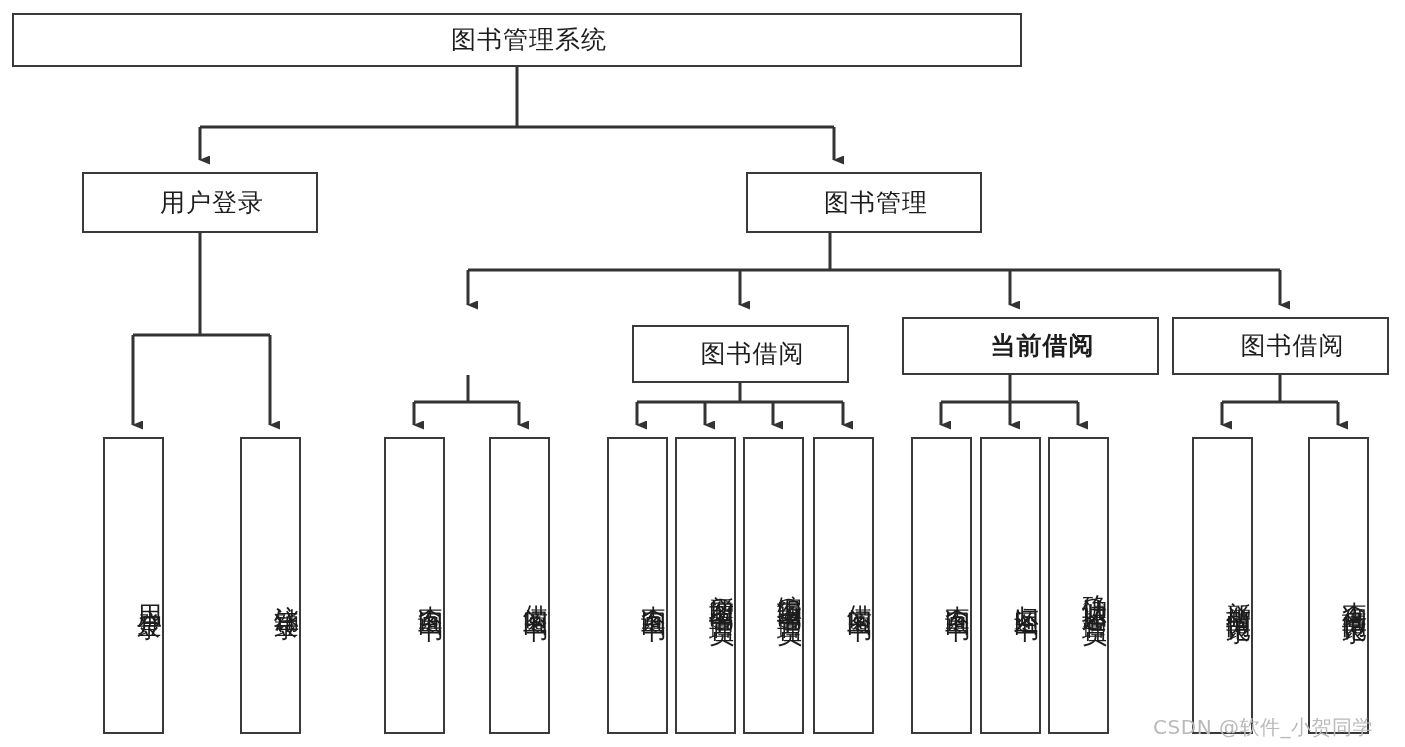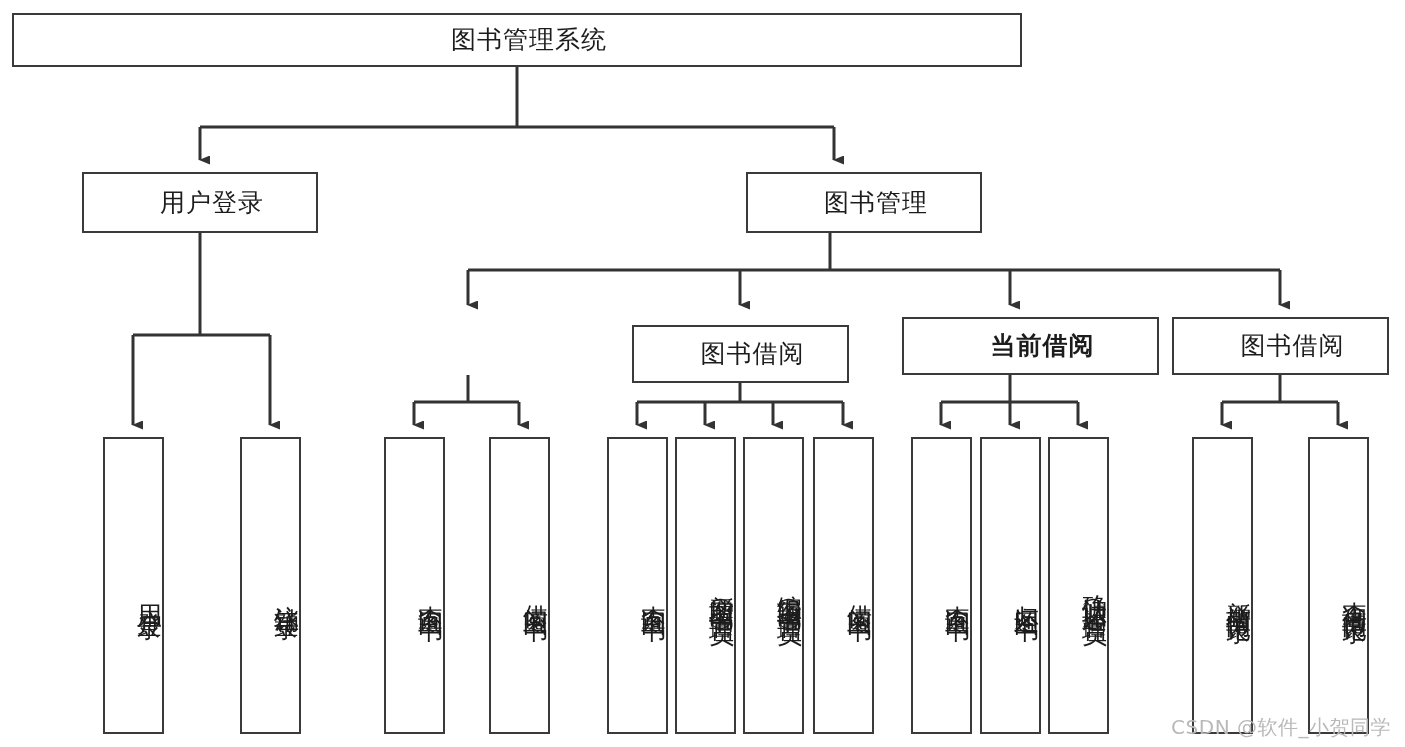--- a/index.html
+++ b/index.html
@@ -192,15 +192,15 @@
   </div>
 
   <div class="node node-v" style="left:1192px; top:437px; width:61px; height:297px;">
     <span class="vlabel">新增借阅记录</span>
   </div>
 
   <div class="node node-v" style="left:1308px; top:437px; width:61px; height:297px;">
     <span class="vlabel">查询借阅记录</span>
   </div>
 
-  <div class="watermark" style="right:14px; bottom:6px;">CSDN @软件_小贺同学</div>
+  <div class="watermark" style="right:32px; bottom:6px;">CSDN @软件_小贺同学</div>
 
 </div>
 
 </body></html>

